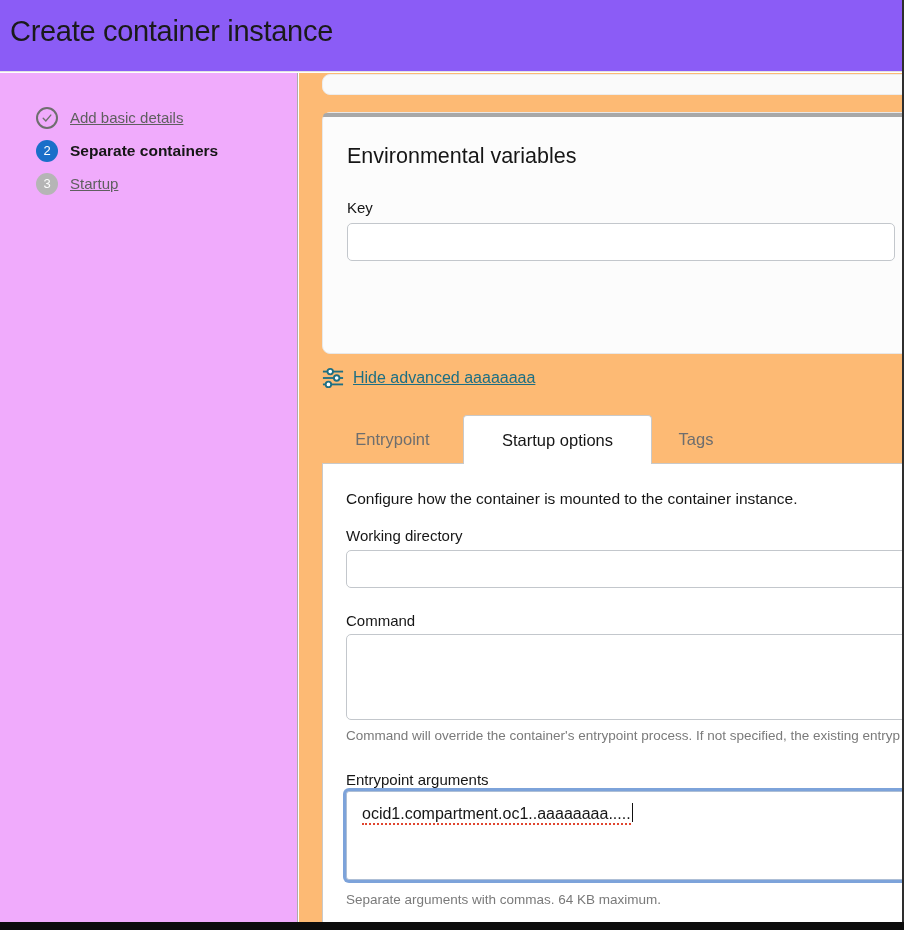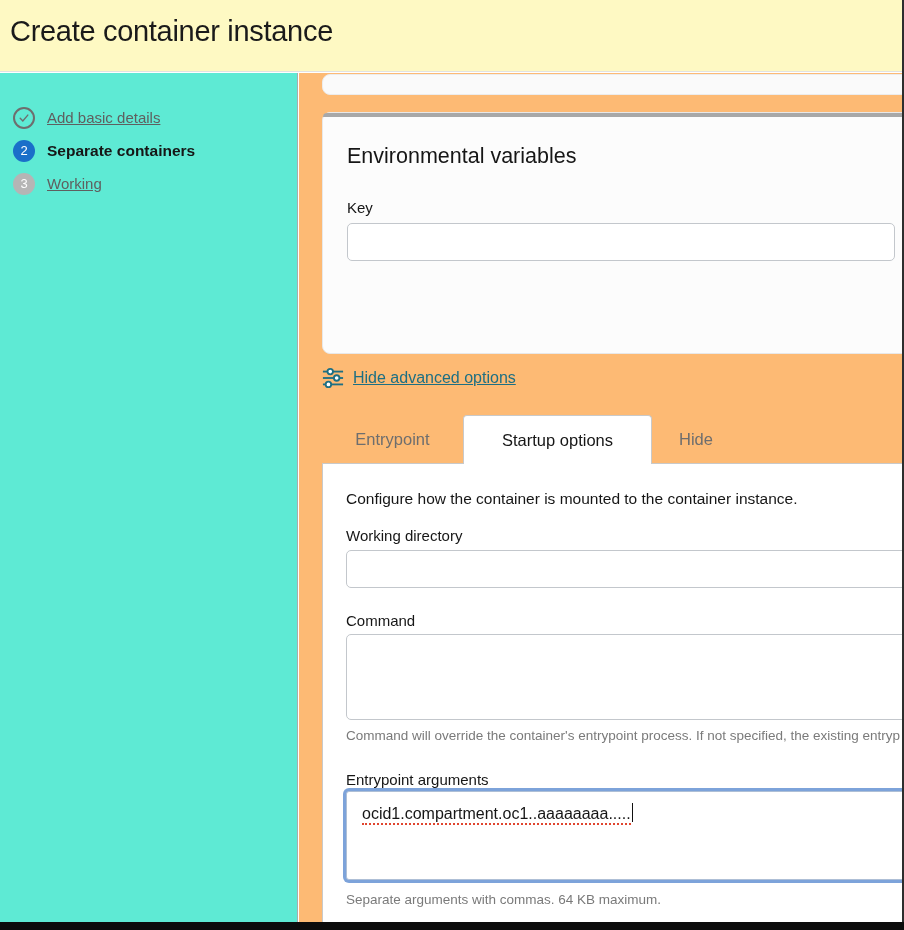--- a/index.html
+++ b/index.html
@@ -11,31 +11,31 @@
     color:#161616;
   }
 
   
   .right-edge { position:absolute; top:0; right:0; width:2px; height:930px; background:#2e2e2e; z-index:50; }
   .bottom-bar { position:absolute; left:0; bottom:0; width:904px; height:8px; background:#0c0c0c; z-index:50; }
 
   
   .header {
     position:absolute; top:0; left:0; width:904px; height:72px;
-    background:#fef9c3; border-bottom:1px solid #e2e2e2; z-index:5;
+    background:#8b5cf6; border-bottom:1px solid #e2e2e2; z-index:5;
   }
   .header h1 {
     margin:0; padding:15px 0 0 10px;
     font-size:29px; font-weight:400; color:#1a1a1a; letter-spacing:-0.3px;
   }
 
   
   .sidebar {
     position:absolute; top:73px; left:0; width:298px; bottom:8px;
-    background:#5eead4; border-right:1px solid #ababab;
+    background:#f0abfc; border-right:1px solid #ababab;padding-left:23px;
   }
   .steps { padding:28px 0 0 13px; }
   .step { display:flex; align-items:center; height:33px; }
   .step-circle {
     width:22px; height:22px; border-radius:50%; flex:0 0 22px;
     display:flex; align-items:center; justify-content:center;
     font-size:13px; margin-right:12px;
   }
   .step-complete .step-circle { border:2px solid #6e6e6e; background:transparent; }
   .step-complete .step-circle svg { display:block; }
@@ -157,21 +157,21 @@
       <span class="step-label">Add basic details</span>
     </div>
 
     <div class="step step-current">
       <span class="step-circle">2</span>
       <span class="step-label">Separate containers</span>
     </div>
 
     <div class="step step-upcoming">
       <span class="step-circle">3</span>
-      <span class="step-label">Working</span>
+      <span class="step-label">Startup</span>
     </div>
 
   </div>
 </div>
 
 <div class="main">
 
   <div class="card-fragment"></div>
 
   <div class="env-card">
@@ -187,27 +187,27 @@
     <svg width="22" height="22" viewBox="0 0 24 24">
       <g stroke="#1d6f83" stroke-width="2" fill="none">
         <line x1="1" y1="5" x2="23" y2="5"></line>
         <line x1="1" y1="12" x2="23" y2="12"></line>
         <line x1="1" y1="19" x2="23" y2="19"></line>
         <circle cx="9" cy="5" r="3" fill="#ffffff"></circle>
         <circle cx="16" cy="12" r="3" fill="#ffffff"></circle>
         <circle cx="7" cy="19" r="3" fill="#ffffff"></circle>
       </g>
     </svg>
-    <span class="adv-link-text">Hide advanced options</span>
+    <span class="adv-link-text">Hide advanced aaaaaaaa</span>
   </div>
 
   <div class="tabs">
     <div class="tab tab-inactive-1">Entrypoint</div>
     <div class="tab tab-active">Startup options</div>
-    <div class="tab tab-inactive-2">Hide</div>
+    <div class="tab tab-inactive-2">Tags</div>
   </div>
 
   <div class="panel">
     <div class="panel-body">
 
       <div class="panel-intro">Configure how the container is mounted to the container instance.</div>
 
       <label class="field-label wd">Working directory</label>
       <input class="text-input wide" type="text" value="" style="">
 

